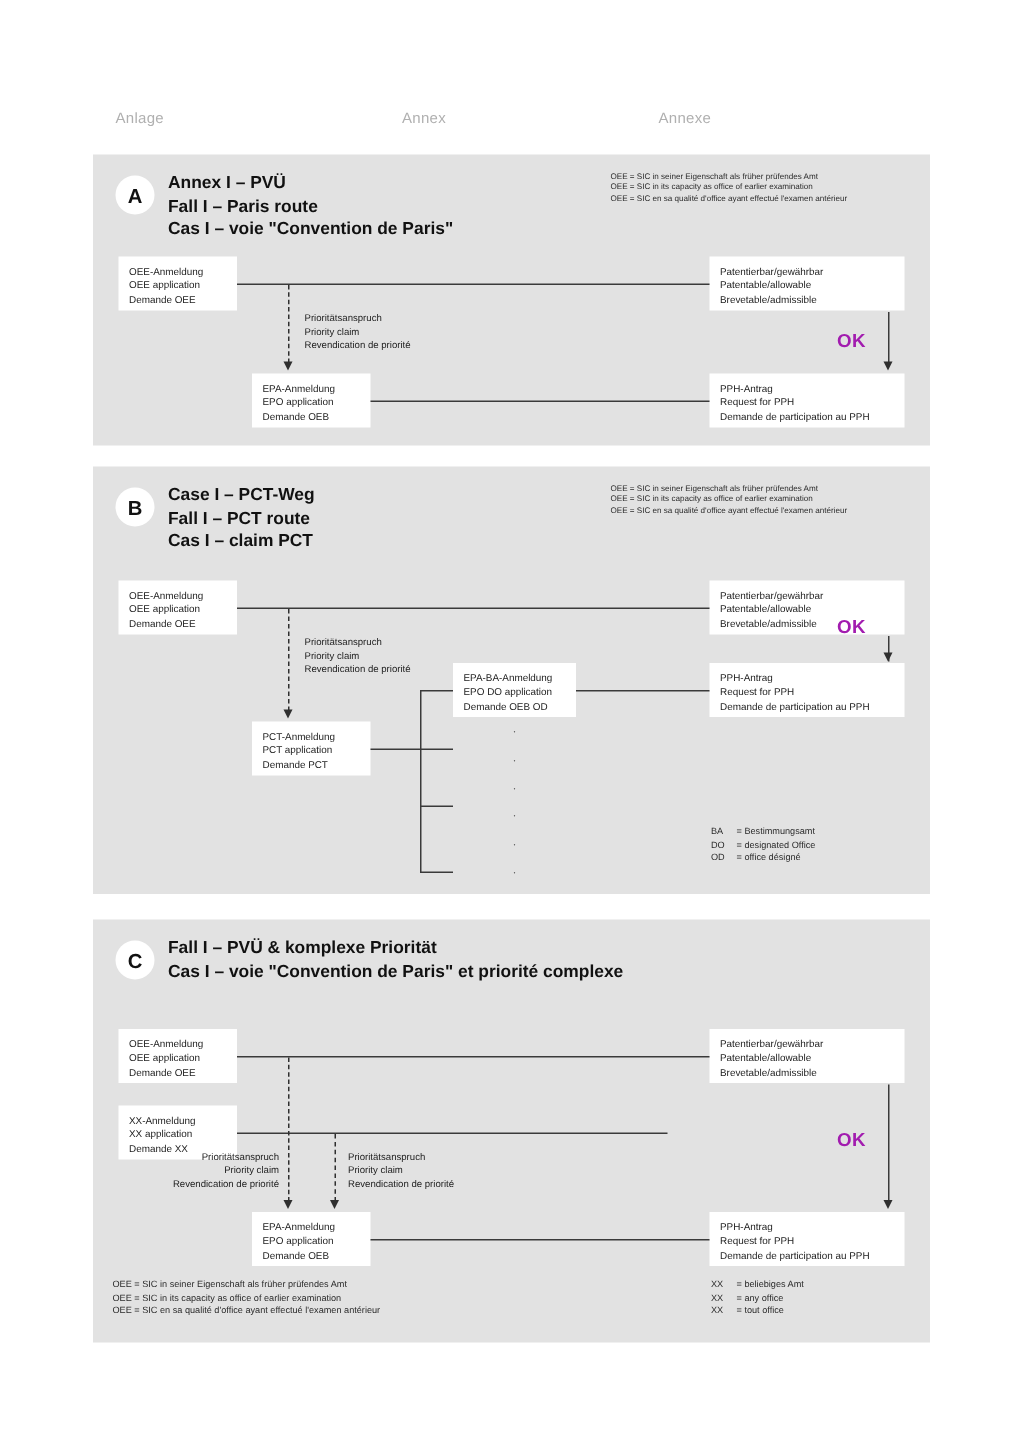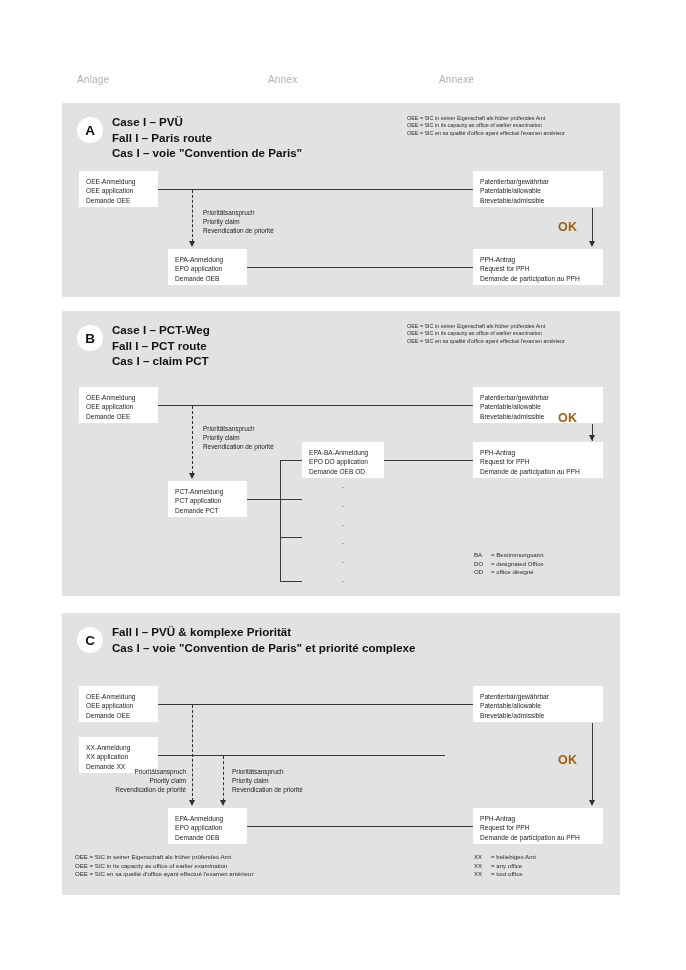--- a/index.html
+++ b/index.html
@@ -117,21 +117,21 @@
     position: absolute;
     width: 0; height: 0;
     border-left: 3.6px solid transparent;
     border-right: 3.6px solid transparent;
     border-top: 6px solid #2f2f2f;
   }
   .ok-label {
     position: absolute;
     font-size: 12.5px;
     font-weight: bold;
-    color: #a16207;
+    color: #a21caf;
     letter-spacing: .3px;
   }
 
   
   .cap {
     position: absolute;
     font-size: 6.4px;
     line-height: 9px;
     color: #1d1d1d;
     white-space: nowrap;
@@ -157,21 +157,21 @@
   <div class="col-header h1">Anlage</div>
   <div class="col-header h2">Annex</div>
   <div class="col-header h3">Annexe</div>
 </div>
 
 <div class="panel" id="panel-a">
 
   <div class="badge">A</div>
 
   <div class="titles">
-    <div>Case I – PVÜ</div>
+    <div>Annex I – PVÜ</div>
     <div>Fall I – Paris route</div>
     <div>Cas I  – voie "Convention de Paris"</div>
   </div>
 
   <div class="note note-a">
     <div>OEE = SIC in seiner Eigenschaft als früher prüfendes Amt</div>
     <div>OEE = SIC in its capacity as office of earlier examination</div>
     <div>OEE = SIC en sa qualité d'office ayant effectué l'examen antérieur</div>
   </div>
 

